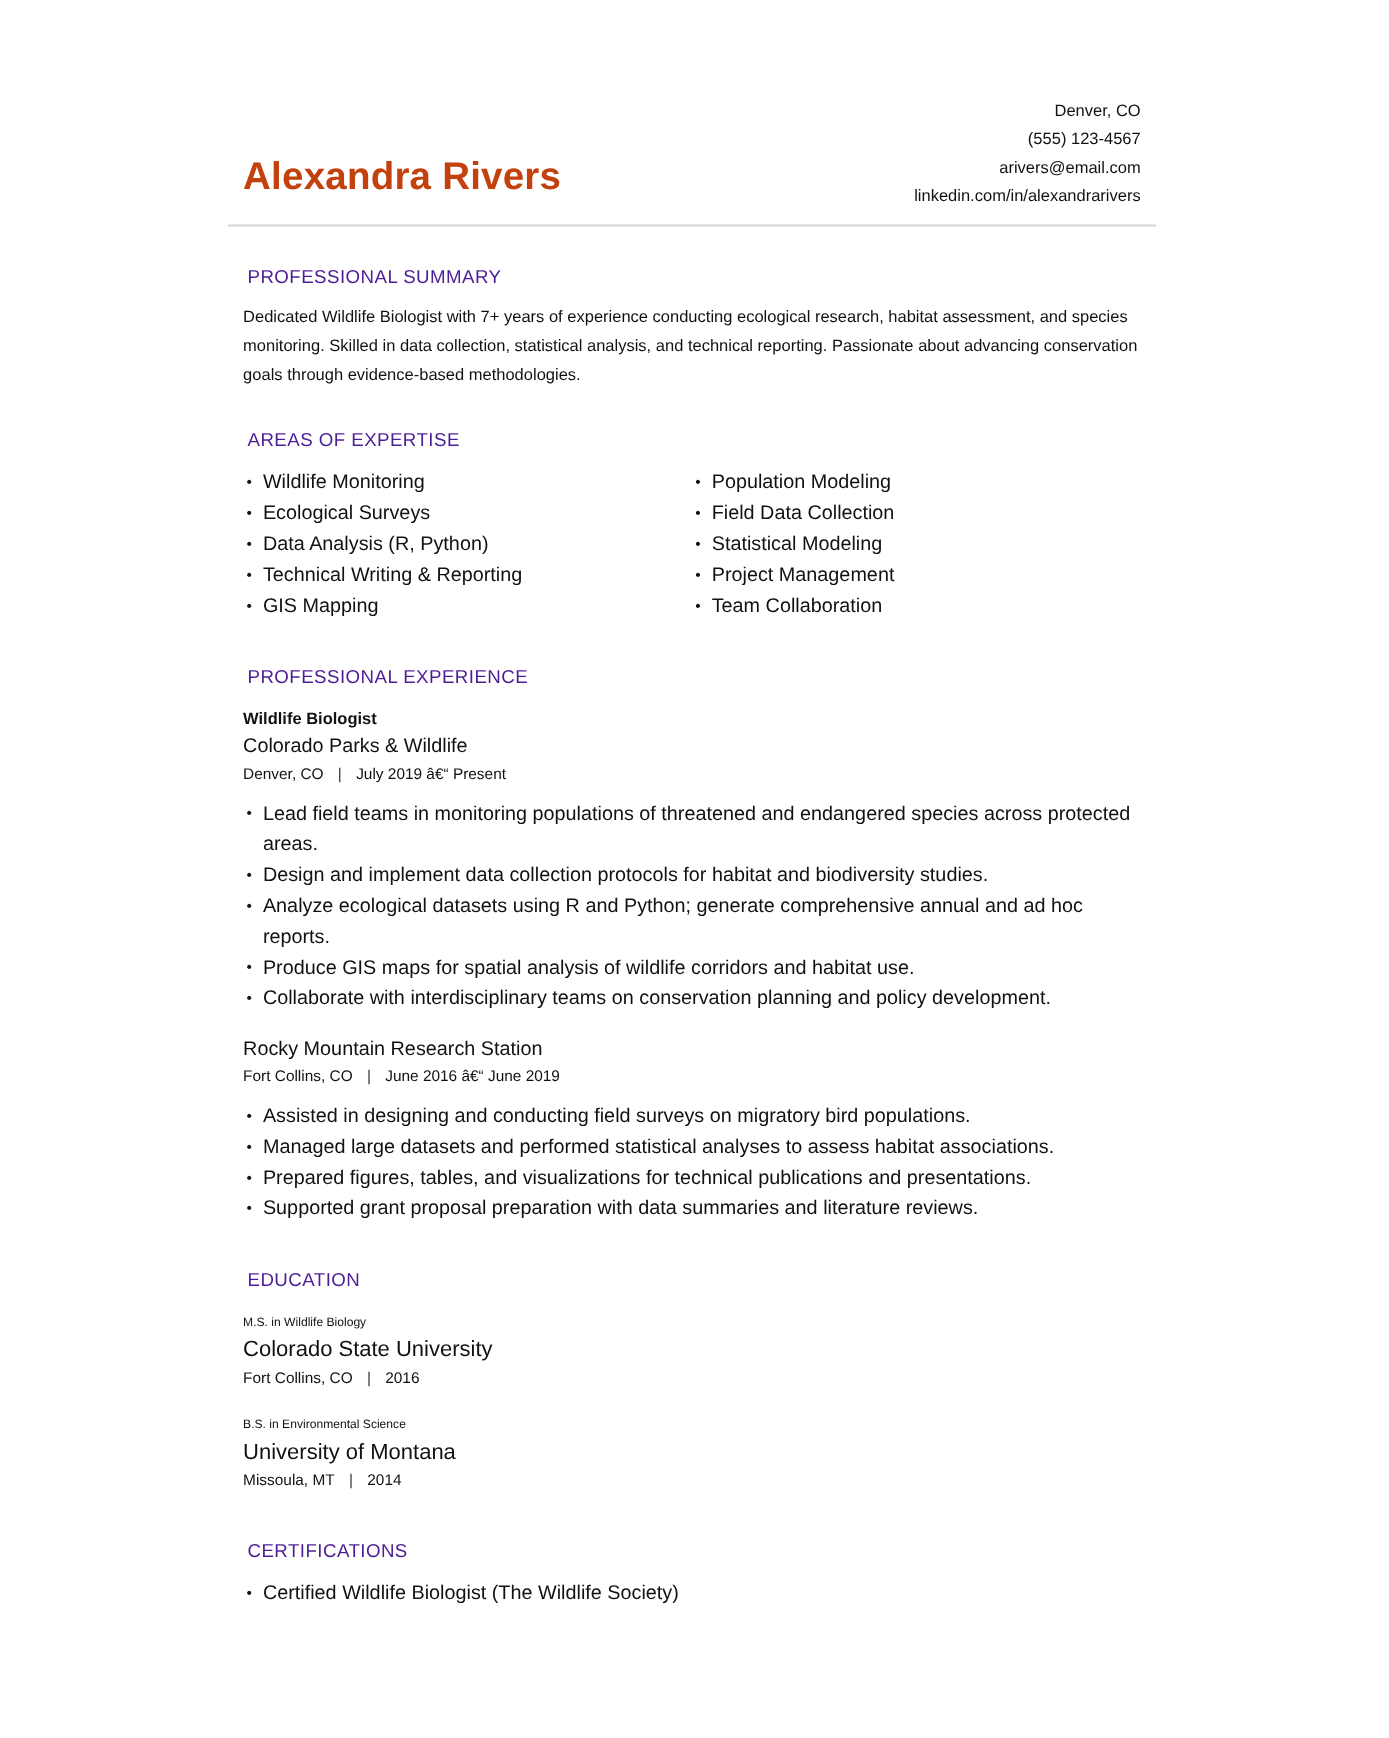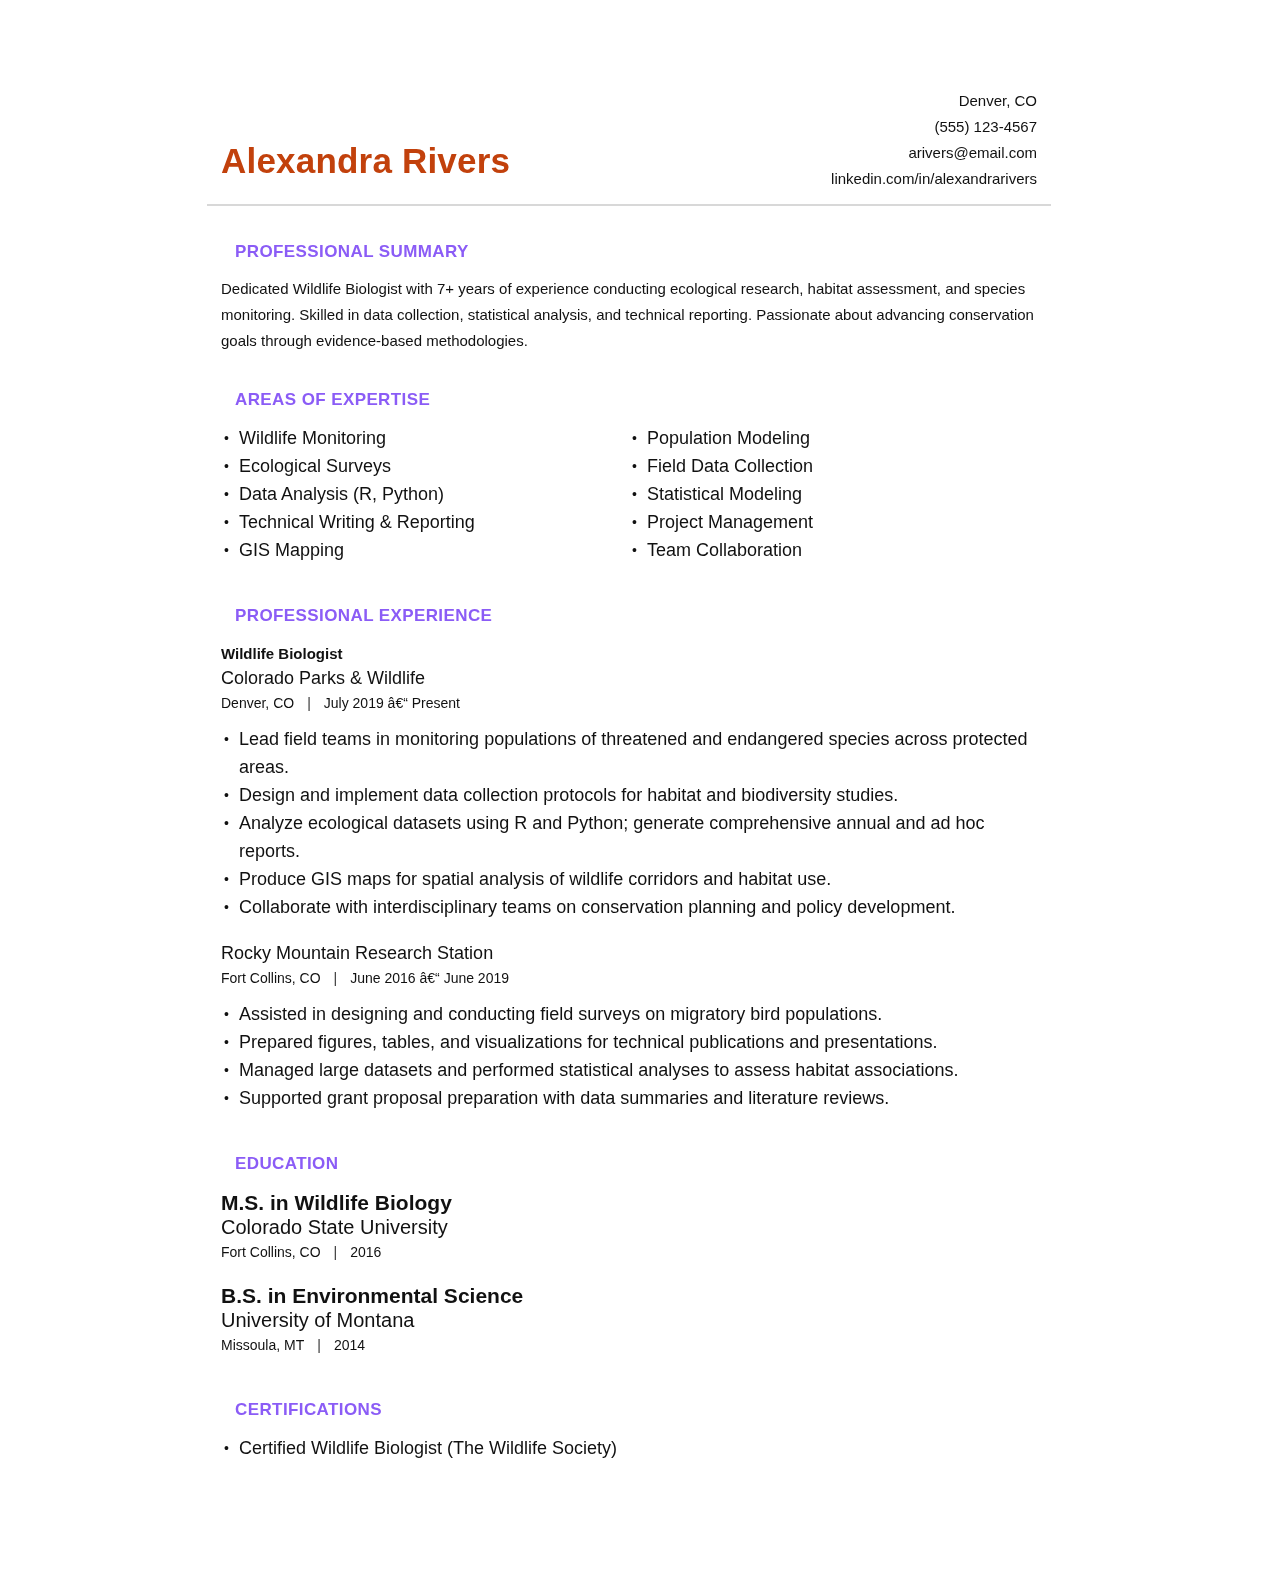--- a/index.html
+++ b/index.html
@@ -35,24 +35,24 @@
     color: #111111;
   }
   .divider {
     border: none;
     border-top: 2px solid #d8d8d8;
     margin: 12px -14px 0 -14px;
   }
   
   .section-heading {
     font-size: 17px;
-    font-weight: 700;
+    font-weight: 400;
     letter-spacing: 0.4px;
-    color: #8b5cf6;
-    margin: 36px 0 14px 14px;
+    color: #4c1d95;
+    margin: 36px 0 14px 4px;
   }
   .body-text {
     font-size: 15px;
     line-height: 26px;
   }
   
   ul.bullets {
     list-style: none;
   }
   ul.bullets li {
@@ -89,22 +89,22 @@
   .meta-line {
     font-size: 14px;
     line-height: 25px;
   }
   .meta-line .sep { margin: 0 13px; color: #333333; }
   .job ul.bullets { margin-top: 9px; }
   
   .degree { margin-top: 18px; }
   .degree:first-of-type { margin-top: 16px; }
   .degree-title {
-    font-size: 21px;
-    font-weight: 700;
+    font-size: 11px;
+    font-weight: 400;
     line-height: 25px;
   }
   .degree-school {
     font-size: 20px;
     line-height: 25px;
   }
   .section-experience .section-heading,
   .section-education .section-heading,
   .section-certifications .section-heading {
     margin-top: 42px;
@@ -169,22 +169,22 @@
       </ul>
     </div>
 
     <div class="job">
       <div class="job-company">Rocky Mountain Research Station</div>
       <div class="meta-line">
         <span>Fort Collins, CO</span><span class="sep">|</span><span>June 2016 â€“ June 2019</span>
       </div>
       <ul class="bullets">
         <li>Assisted in designing and conducting field surveys on migratory bird populations.</li>
+        <li>Managed large datasets and performed statistical analyses to assess habitat associations.</li>
         <li>Prepared figures, tables, and visualizations for technical publications and presentations.</li>
-        <li>Managed large datasets and performed statistical analyses to assess habitat associations.</li>
         <li>Supported grant proposal preparation with data summaries and literature reviews.</li>
       </ul>
     </div>
   </div>
 
   <div class="section section-education">
     <h2 class="section-heading">EDUCATION</h2>
 
     <div class="degree">
       <div class="degree-title">M.S. in Wildlife Biology</div>

